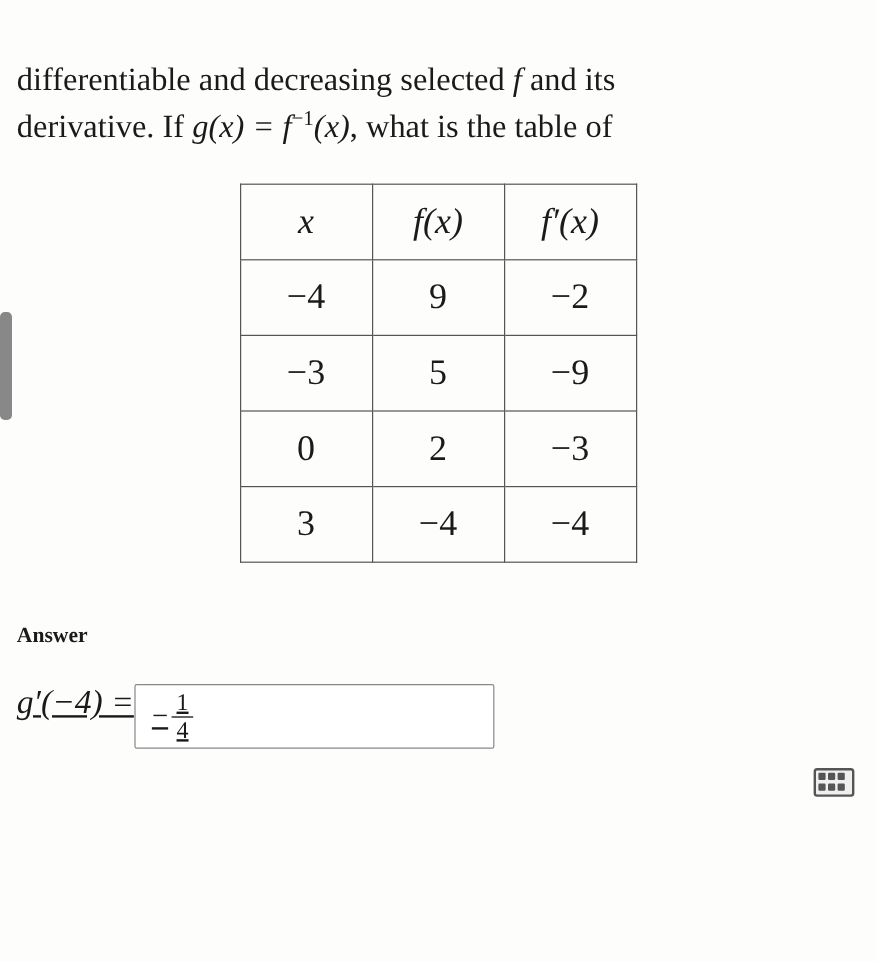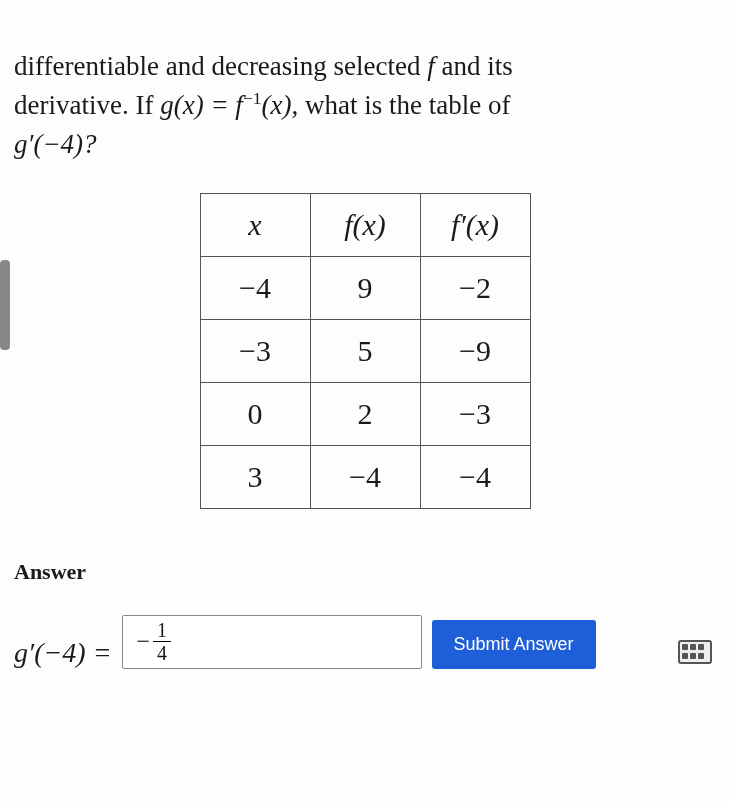--- a/index.html
+++ b/index.html
@@ -40,30 +40,30 @@
     .scroll-indicator {
       position: absolute;
       left: 0;
       top: 260px;
       width: 10px;
       height: 90px;
       background: #888;
       border-radius: 4px;
     }
     .answer-label {
-      font-size: 22px;
+      font-size: 18px;
       font-weight: bold;
       margin-top: 50px;
       margin-bottom: 30px;
     }
     .answer-row {
       display: flex;
-      align-items: flex-end;
-      gap: 10px;
+      align-items: flex-start;
       margin-top: 24px;
+      text-decoration: underline;
     }
     .answer-lhs {
       font-size: 28px;
       font-style: italic;
       font-family: 'Times New Roman', serif;
       white-space: nowrap;
     }
     .answer-input {
       border: 1px solid #888;
       border-radius: 2px;
@@ -119,21 +119,20 @@
   </style>
 </head>
 <body>
 
 <div class="scroll-indicator"></div>
 
 <div class="problem-text">
   <br>
   <span>differentiable and decreasing selected </span><span class="math">f</span><span> and its</span><br>
   <span>derivative. If </span><span class="math"><span>g(x) = f</span><span class="sup rm">−1</span><span>(x)</span></span><span>, what is the table of</span><br>
-  <span class="math">g′(−4)?</span>
 </div>
 
 <div class="table-wrap">
   <table>
     <tbody>
         <tr>
       <th><span class="math">x</span></th>
       <th><span class="math">f(x)</span></th>
       <th><span class="math">f′(x)</span></th>
     </tr>
@@ -174,14 +173,13 @@
 
 <div class="answer-row">
   <span class="answer-lhs">g′(−4) = </span>
   <div class="answer-input">
     <span>−</span>
     <span class="frac">
       <span class="num">1</span>
       <span class="den">4</span>
     </span>
   </div>
-  <button class="submit-btn">Submit Answer</button>
 </div>
 
 </body></html>

